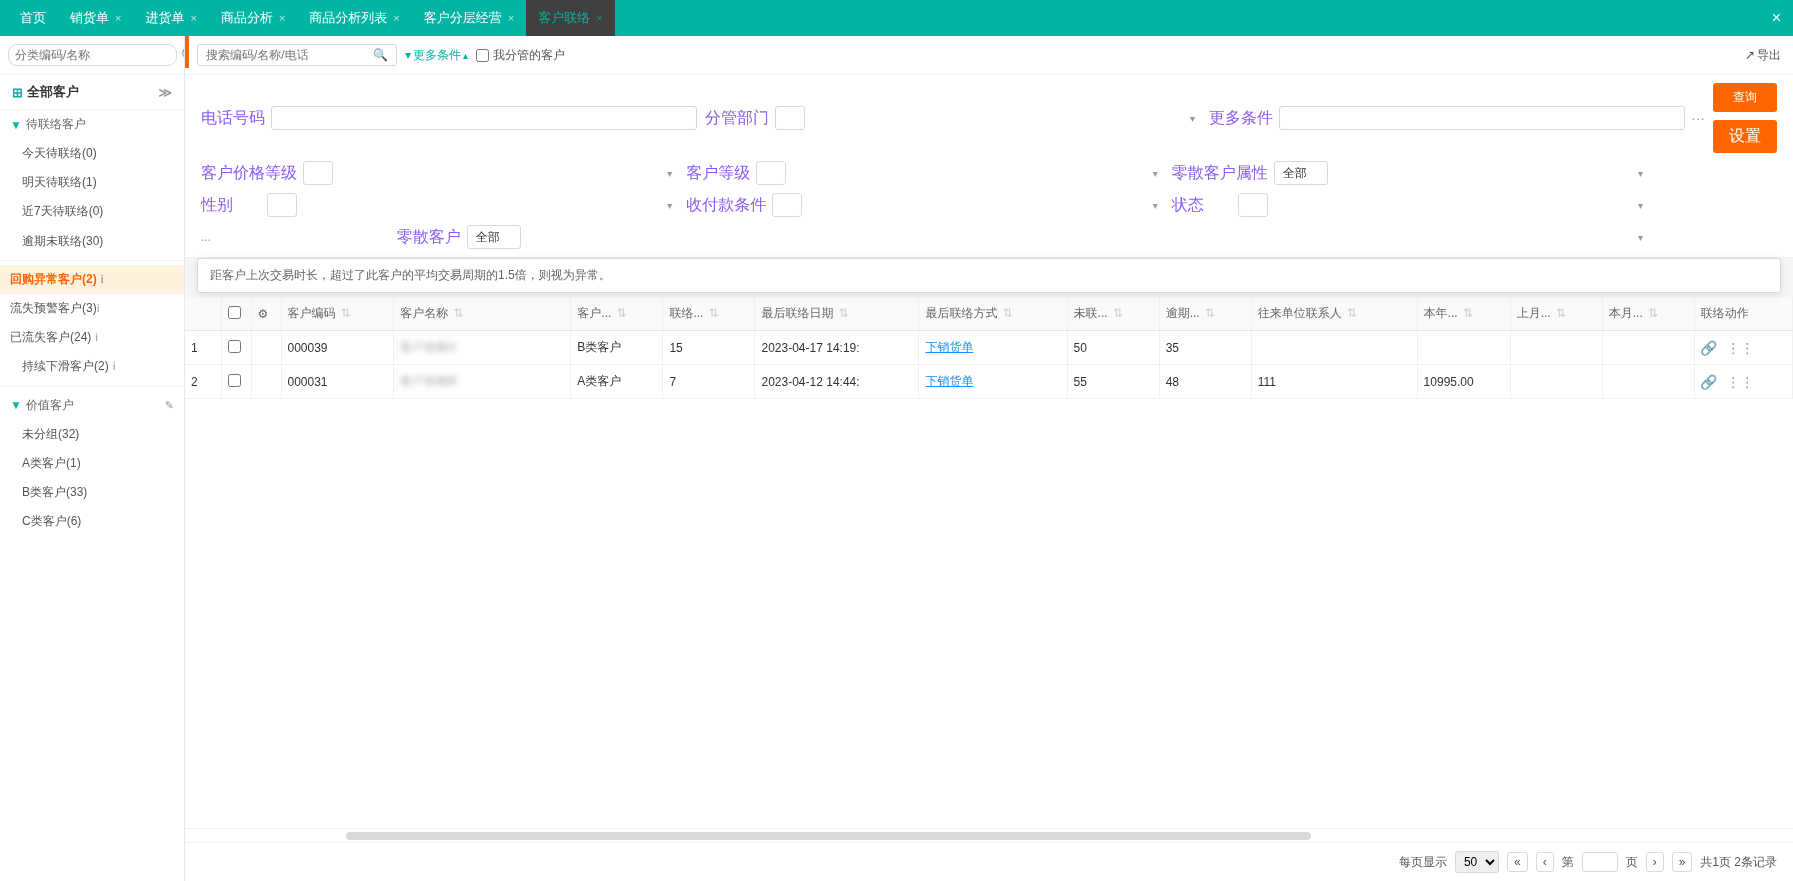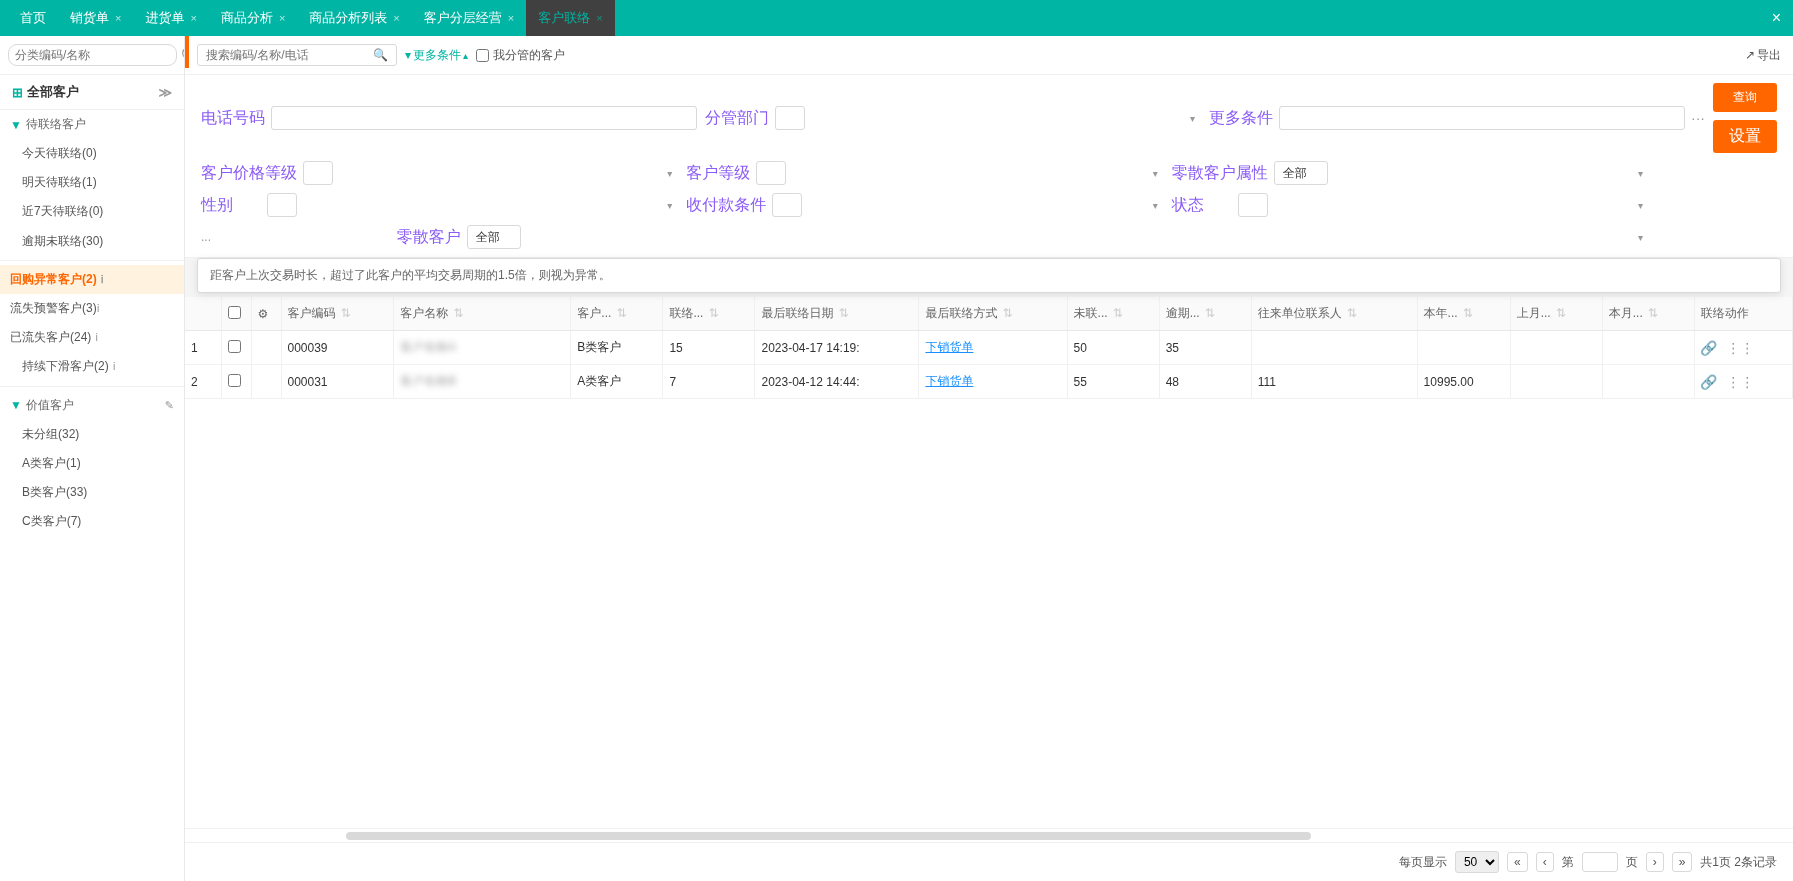--- a/index.html
+++ b/index.html
@@ -437,21 +437,21 @@
 
     <div style="border-top:1px solid #f0f0f0; margin: 4px 0;"></div>
     <div class="sidebar-section-title">
       <span class="arrow">▼</span>
       <span>价值客户</span>
       <span style="margin-left:auto; color:#999; font-size:11px;">✎</span>
     </div>
     <div class="sidebar-item">未分组(32)</div>
     <div class="sidebar-item">A类客户(1)</div>
     <div class="sidebar-item">B类客户(33)</div>
-    <div class="sidebar-item">C类客户(7)</div>
+    <div class="sidebar-item">C类客户(6)</div>
   </div>
 
   <div style="position:relative; flex:1; display:flex; flex-direction:column; overflow:hidden;">
     <div style="position:absolute; left:0; top:0; width:4px; height:32px; background:#ff6600; z-index:10;"></div>
 
     <div class="content-area">
 
       <div class="filter-bar">
         <div class="search-input-wrap">
           <input type="text" placeholder="搜索编码/名称/电话" style="">

